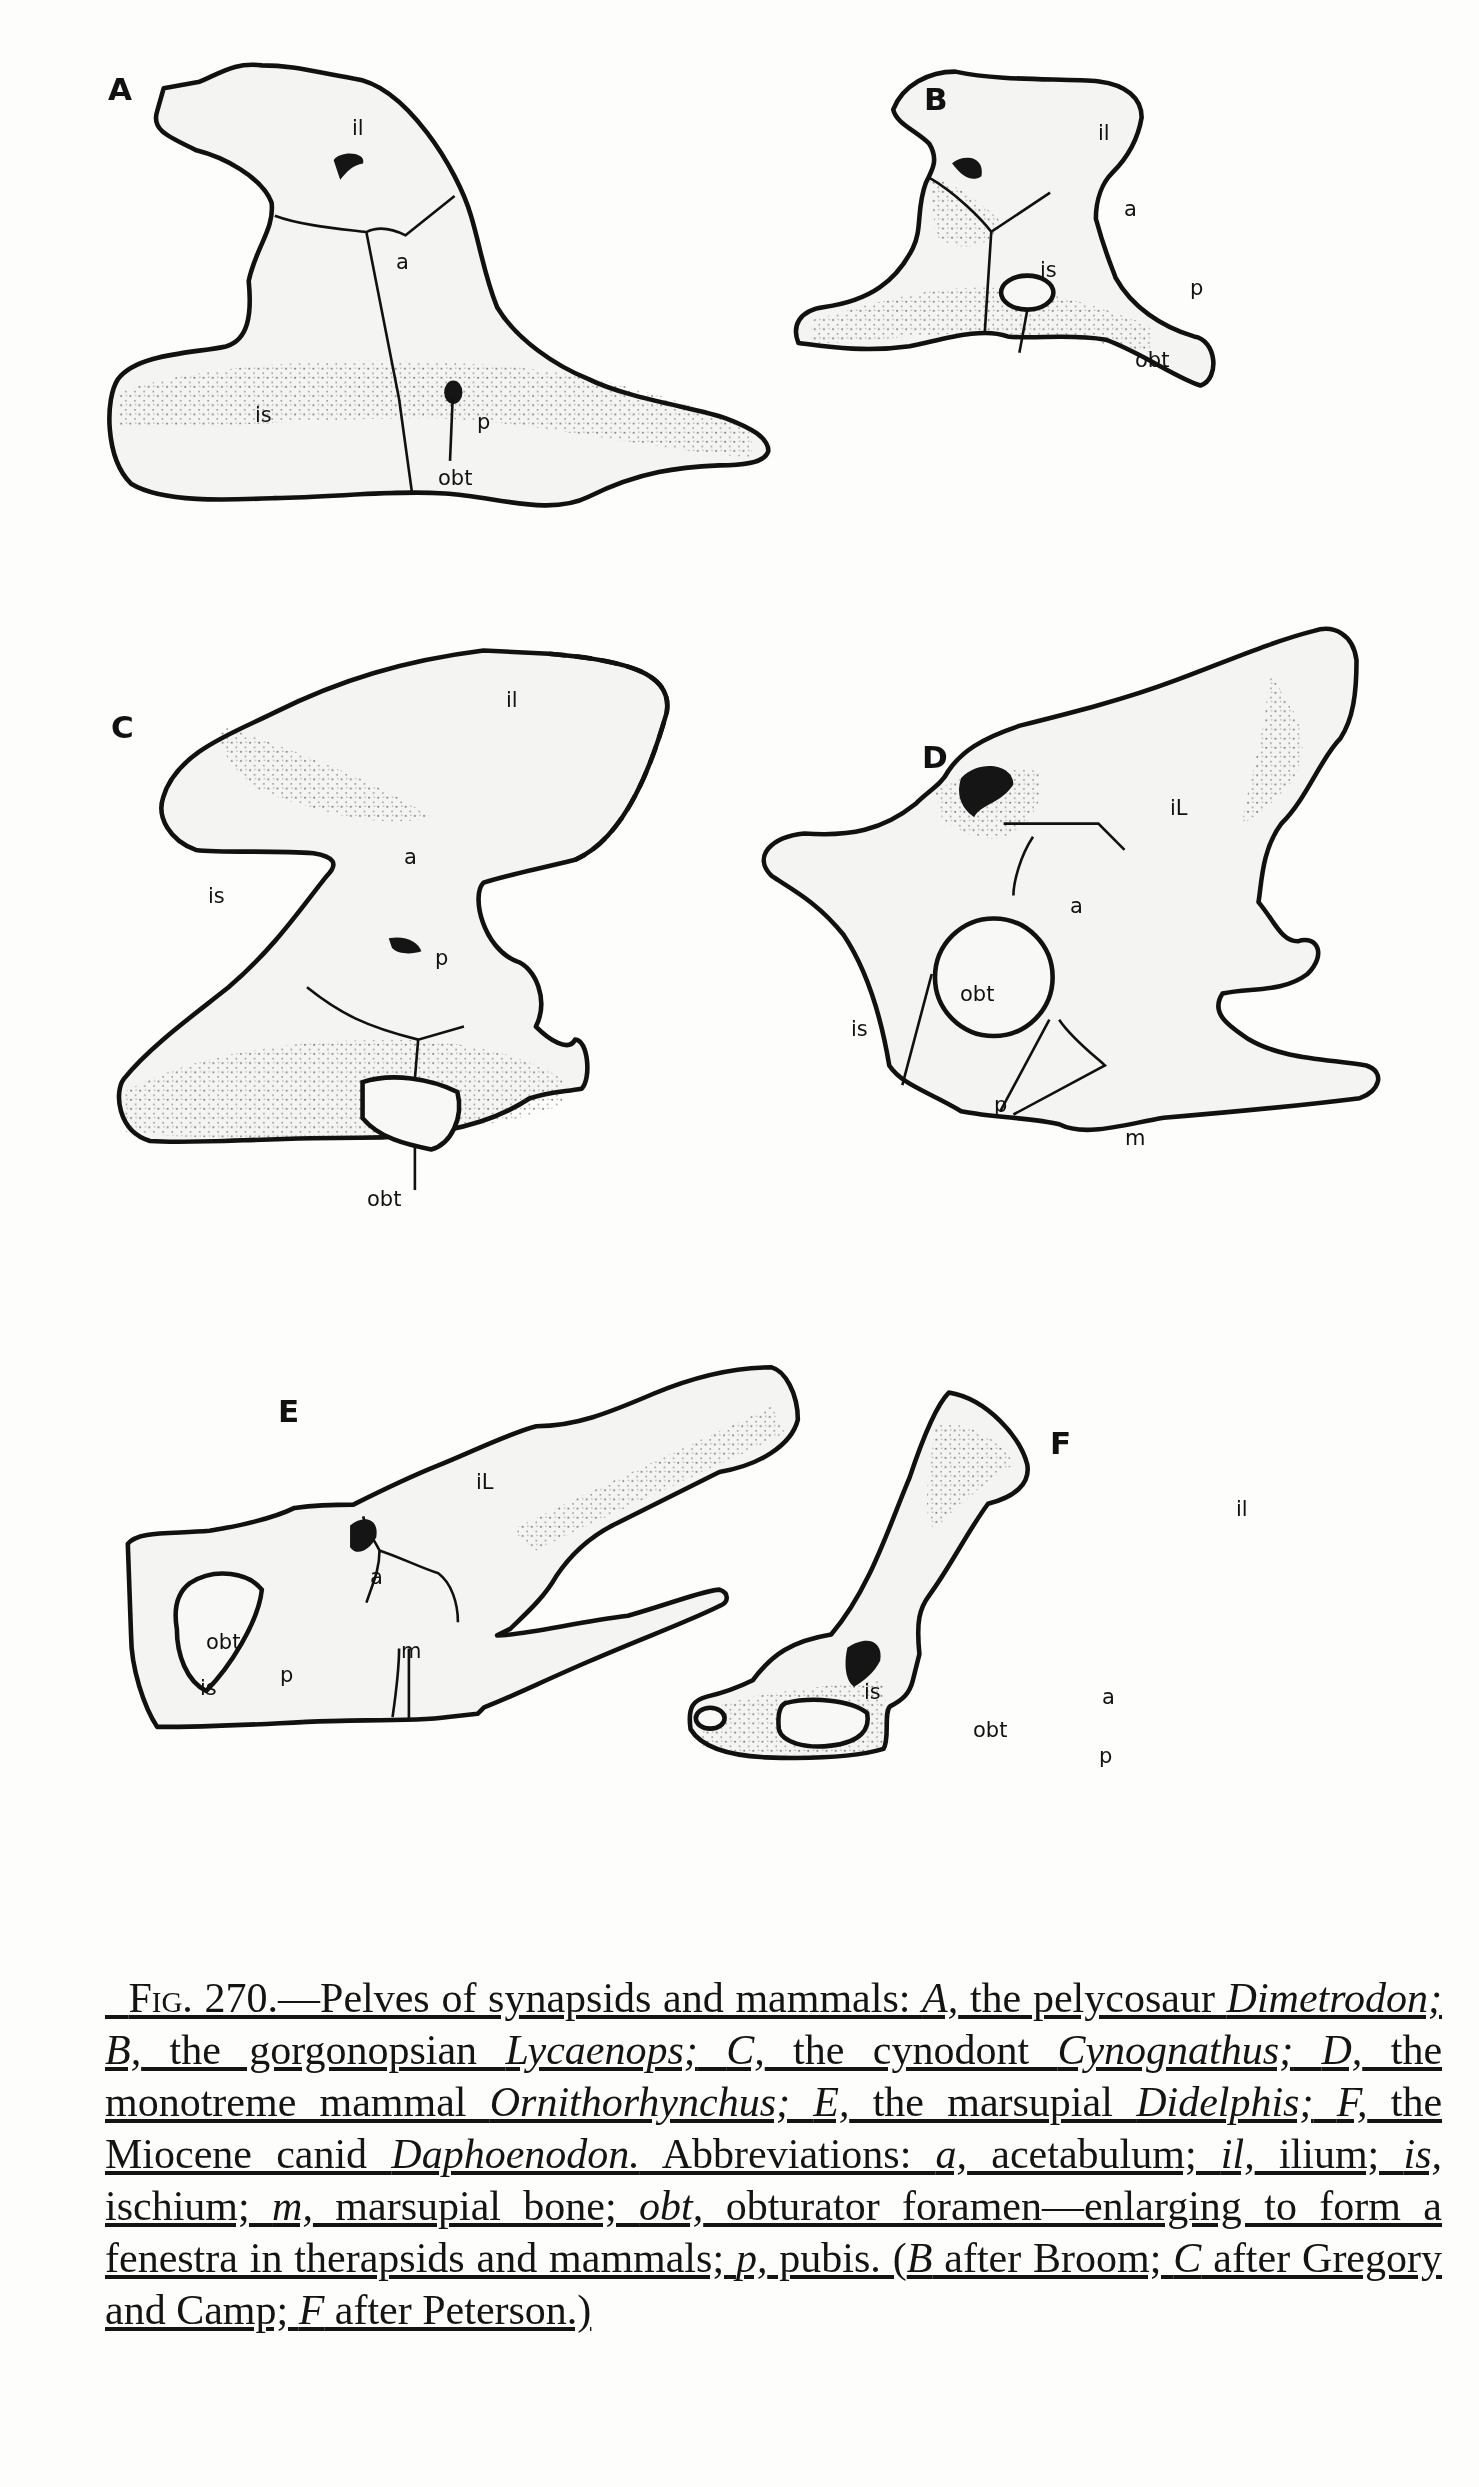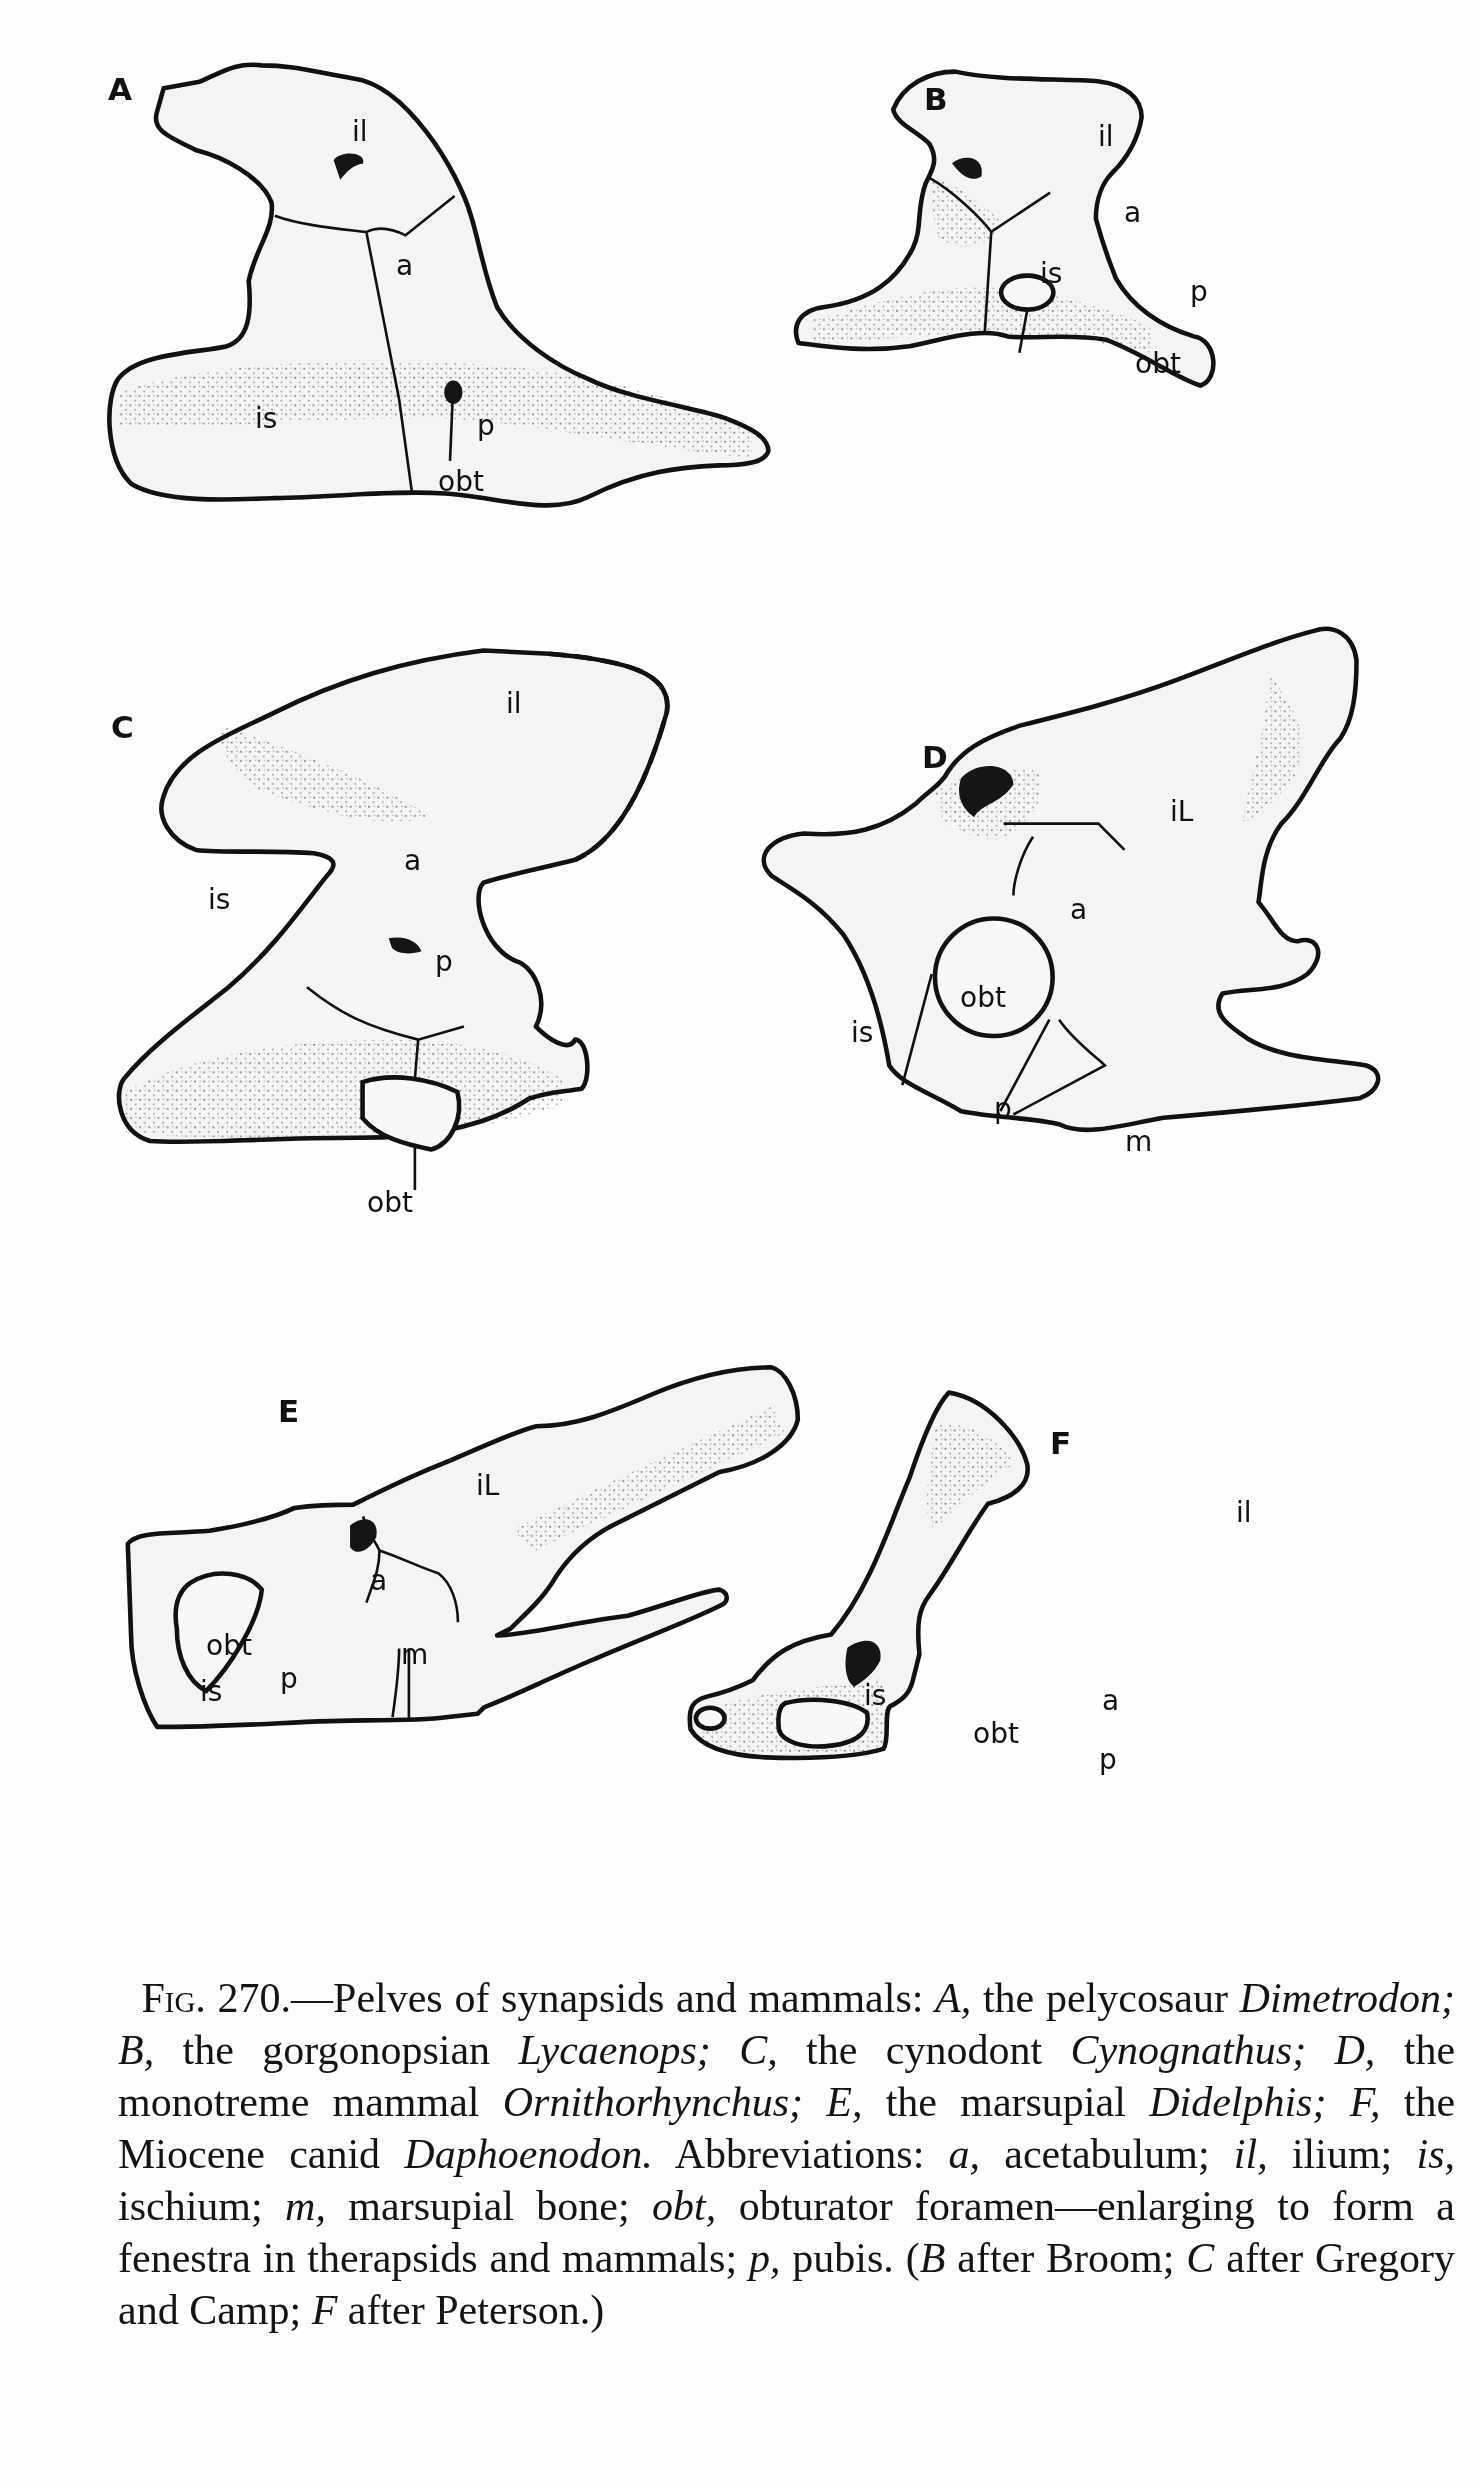--- a/index.html
+++ b/index.html
@@ -2,31 +2,31 @@
 <html style="font-size:10.5px"><head>
 <meta charset="utf-8">
 <style>
   html, body { margin:0; padding:0; background:#ffffff; }
   body { width:1479px; height:2487px; position:relative; overflow:hidden;
          font-family:"DejaVu Serif", serif; color:#111; }
   .page { position:absolute; inset:0; background:#fdfdfc; }
   .panel { position:absolute; }
   .panel svg { position:absolute; left:0; top:0; overflow:visible; }
   .panel-label { position:absolute; font-family:"DejaVu Sans", sans-serif; font-size:31px; font-weight:bold; color:#111; }
-  .part-label { position:absolute; font-family:"DejaVu Sans", sans-serif; font-size:28px; color:#111; line-height:1; }
+  .part-label { position:absolute; font-family:"DejaVu Sans", sans-serif; font-size:21px; color:#111; line-height:1; }
   .bone { fill:#f4f4f2; stroke:#111; stroke-width:7; stroke-linejoin:round; }
   .bone-dash { fill:none; stroke:#111; stroke-width:7; stroke-dasharray:26 14; }
   .suture { fill:none; stroke:#111; stroke-width:4; }
   .hole { fill:#f8f8f6; stroke:#111; stroke-width:7; }
   .shade { fill:url(#stipple); opacity:0.55; }
   .dark { fill:#151515; }
   .leader { stroke:#111; stroke-width:4; }
-  .caption { position:absolute; left:118px; top:1972px; width:1337px;
+  .caption { position:absolute; left:105px; top:1972px; width:1337px;
              font-family:"Liberation Serif", "DejaVu Serif", serif; font-size:42px; line-height:52px;
-             text-align:justify; color:#141414; }
+             text-align:justify; color:#141414;text-decoration:underline; }
   .caption .sc { font-variant:small-caps; }
   .caption i { font-style:italic; }
 </style>
 </head>
 <body>
 
 <div class="page">
 
   <svg width="0" height="0" style="position:absolute">
     <defs>

